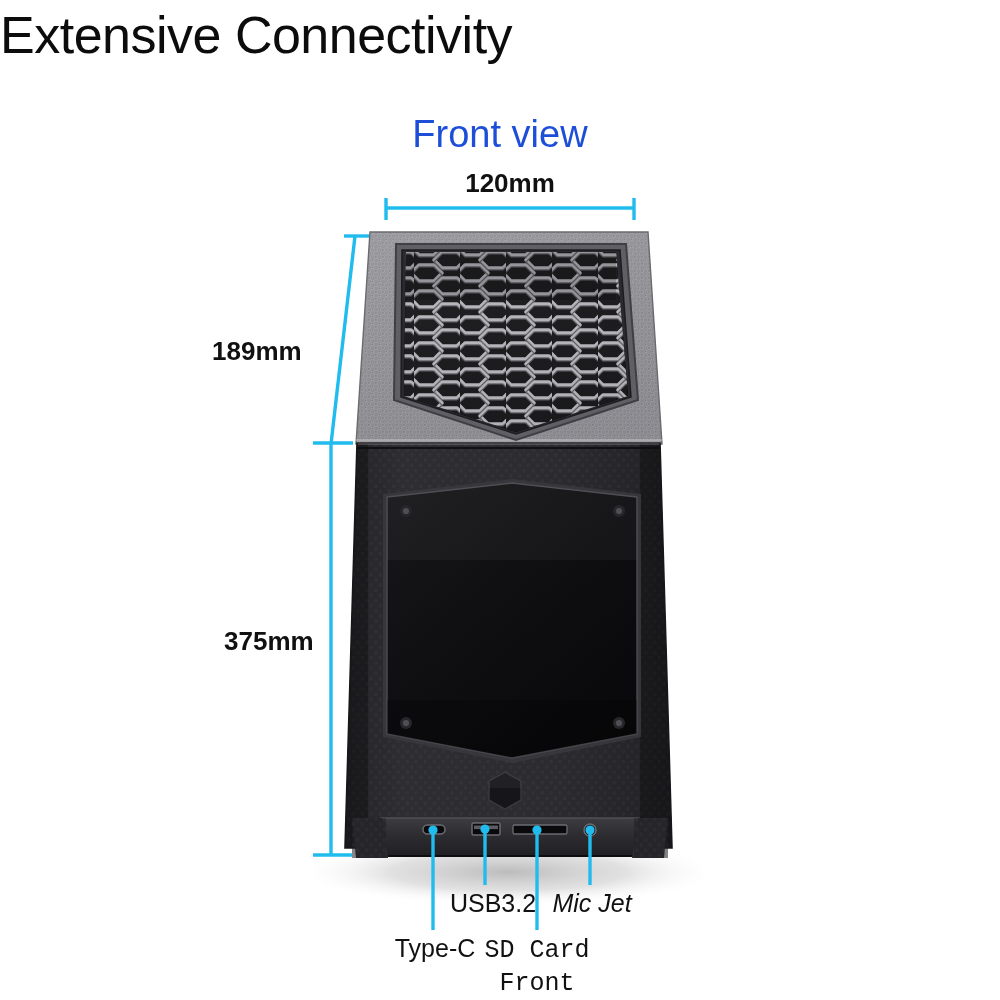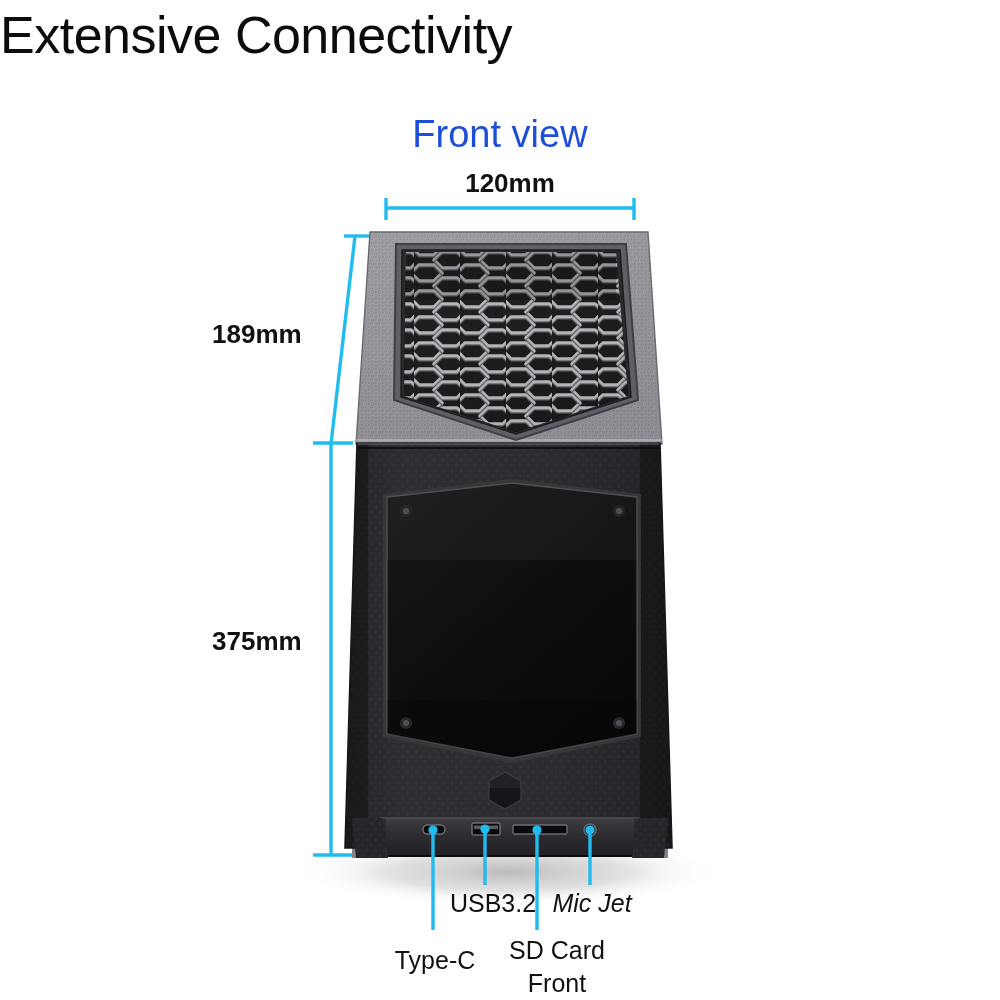--- a/index.html
+++ b/index.html
@@ -54,35 +54,35 @@
   
   .dim-label {
     position: absolute;
     font-size: 26px;
     font-weight: 700;
     color: #111111;
     white-space: nowrap;
     letter-spacing: 0px;
   }
   .dim-width  { left: 0; top: 168px; width: 1020px; text-align: center; }
-  .dim-height-top { left: 212px; top: 319px; }
-  .dim-height-body { left: 212px; top: 626px; text-align: center; }
+  .dim-height-top { left: 212px; top: 336px; }
+  .dim-height-body { left: 224px; top: 626px; text-align: center; }
 
   
   .callout-label {
     position: absolute;
     font-size: 25px;
     font-weight: 400;
     color: #111111;
     white-space: nowrap;
     text-align: center;
   }
-  .cl-typec { left: 330px; top: 934px; width: 210px; margin-top: 12px; }
+  .cl-typec { left: 330px; top: 934px; width: 210px; }
   .cl-usb   { left: 388px; top: 889px; width: 210px; }
-  .cl-sd    { left: 452px; top: 934px; width: 210px; line-height: 33px; white-space: normal; }
+  .cl-sd    { left: 432px; top: 934px; width: 210px; line-height: 33px; white-space: normal; font-family: Liberation Mono, monospace; }
   .cl-mic   { left: 487px; top: 889px; width: 210px; font-style: italic; }
 
   
   svg.art {
     position: absolute;
     left: 0; top: 0;
     width: 1000px;
     height: 1000px;
     overflow: visible;
   }

